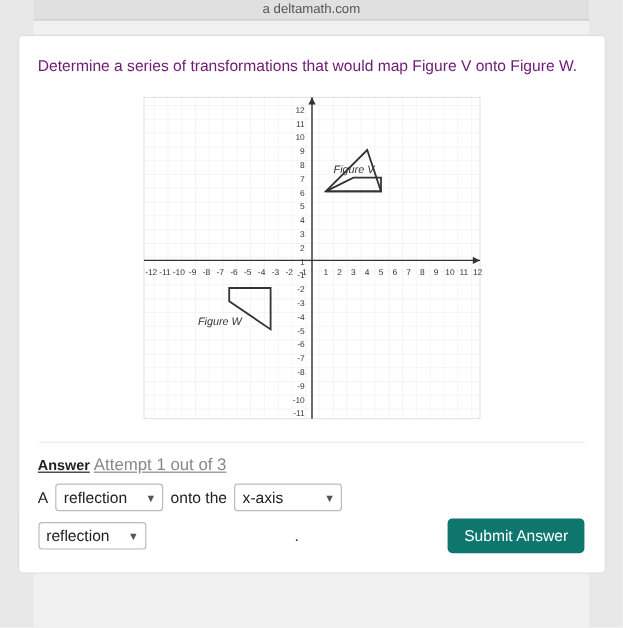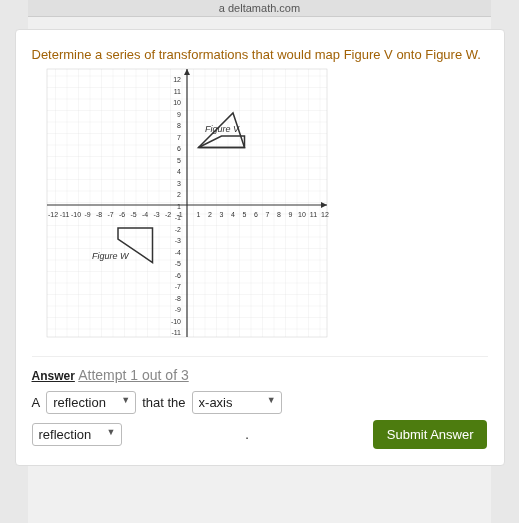--- a/index.html
+++ b/index.html
@@ -32,26 +32,28 @@
     .card {
       background: #fff;
       border: 1px solid #ddd;
       border-radius: 4px;
       margin: 12px 16px;
       padding: 16px;
       width: 490px;
     }
     .question-text {
       font-size: 13px;
-      color: #a16207;
+      color: #701a75;
+      margin-bottom: 12px;
       line-height: 1.4;
     }
     .graph-area {
       width: 100%;
       display: flex;
+      justify-content: center;
       margin-bottom: 12px;
     }
     .answer-section {
       border-top: 1px solid #eee;
       padding-top: 10px;
     }
     .answer-label {
       font-size: 12px;
       color: #555;
       margin-bottom: 8px;
@@ -79,21 +81,21 @@
       gap: 6px;
       flex-wrap: wrap;
       justify-content: space-between;
     }
     .answer-text-static {
       font-size: 13px;
       color: #222;
     }
     .dropdown-container {
       display: inline-flex;
-      align-items: flex-start;
+      align-items: center;
       border: 1px solid #bbb;
       border-radius: 3px;
       background: #fff;
       padding: 3px 6px;
       cursor: pointer;
       font-size: 13px;
       min-width: 90px;
       position: relative;
     }
     .dropdown-container select {
@@ -107,21 +109,21 @@
       color: #222;
     }
     .dropdown-arrow {
       font-size: 9px;
       color: #555;
       position: absolute;
       right: 5px;
       pointer-events: none;
     }
     .submit-btn {
-      background: #4d7c0f;
+      background: #0f766e;
       color: #fff;
       border: none;
       border-radius: 4px;
       padding: 7px 14px;
       font-size: 13px;
       cursor: pointer;
       white-space: nowrap;
     }
     .period-text {
       font-size: 13px;
@@ -234,21 +236,21 @@
         <div class="dropdown-container">
           <select>
             <option>reflection</option>
             <option>rotation</option>
             <option>translation</option>
             <option>dilation</option>
           </select>
           <span class="dropdown-arrow">▼</span>
         </div>
 
-        <span class="answer-text-static">that the</span>
+        <span class="answer-text-static">onto the</span>
 
         <div class="dropdown-container">
           <select>
             <option>x-axis</option>
             <option>y-axis</option>
             <option>y=x</option>
             <option>y=-x</option>
           </select>
           <span class="dropdown-arrow">▼</span>
         </div>

